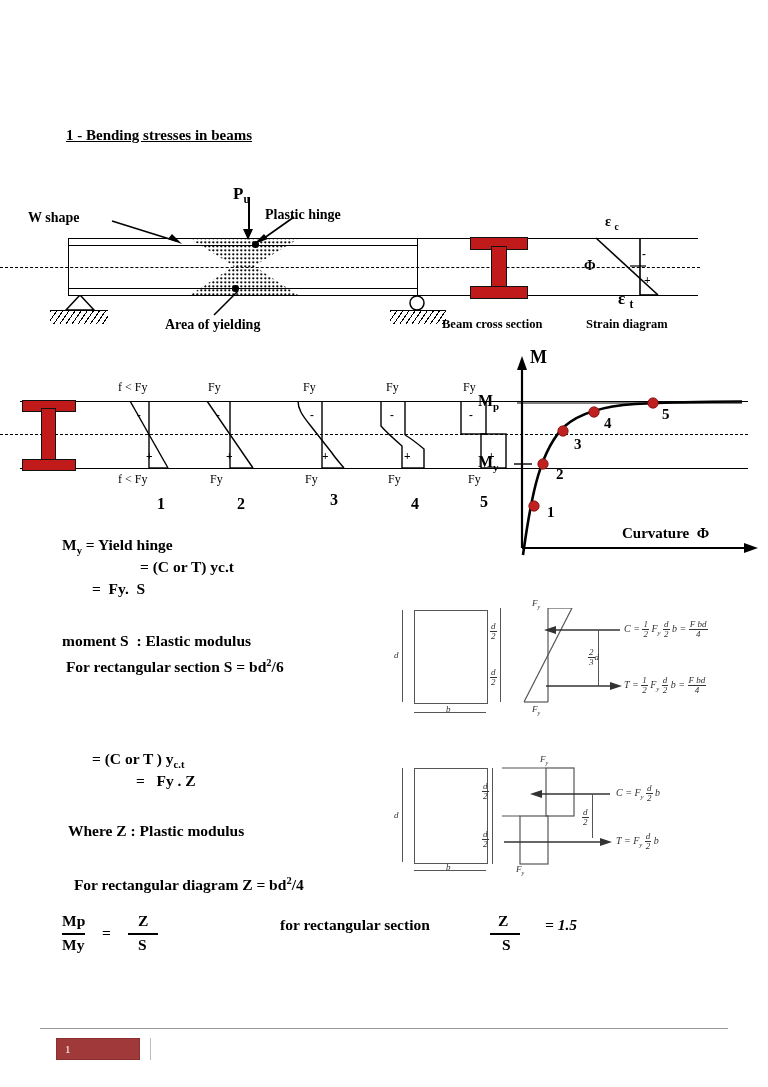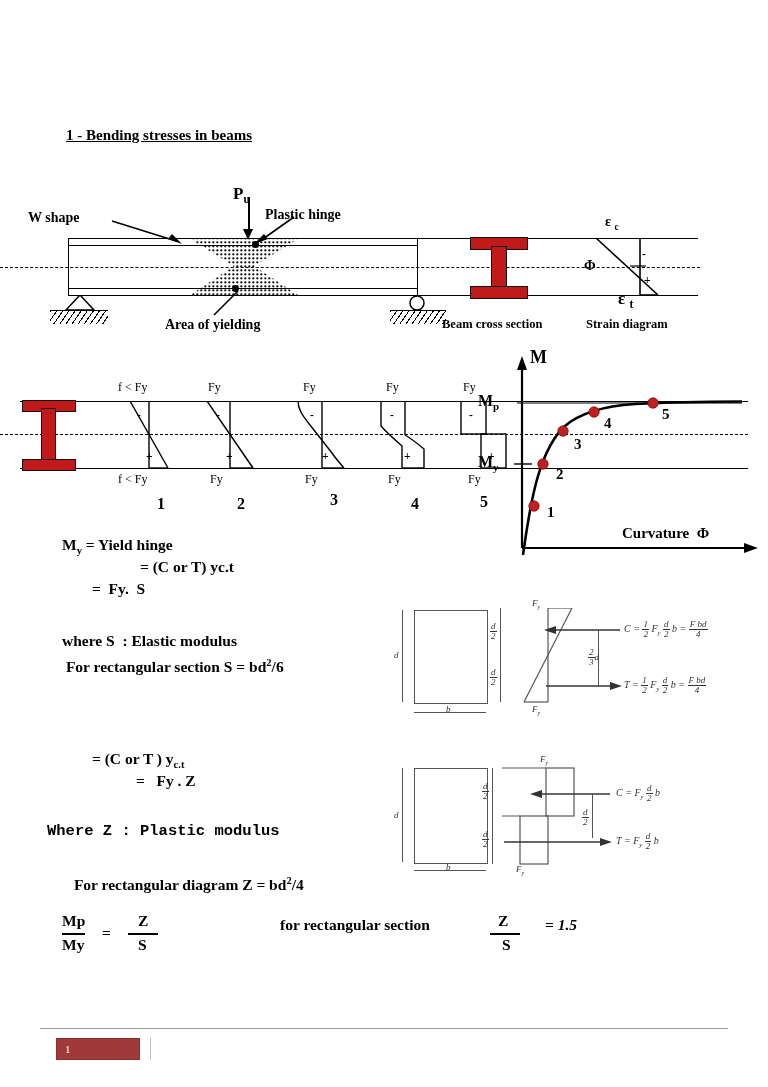--- a/index.html
+++ b/index.html
@@ -257,27 +257,27 @@
     <div class="abs lbl" style="left:134px;top:68px;font-size:15px;">4</div>
     <div class="abs lbl" style="left:192px;top:59px;font-size:15px;">5</div>
 
     <div class="abs lbl" style="left:152px;top:178px;font-size:15px;"><span>Curvature</span>&nbsp;&nbsp;<span>Φ</span></div>
   </div>
 
   <div class="abs eqblock" style="left:62px;top:534px;"><span>M</span><sub>y</sub><span> = Yield hinge</span></div>
   <div class="abs eqblock" style="left:92px;top:556px;margin-left:48px;">= (C or T) yc.t</div>
   <div class="abs eqblock" style="left:92px;top:578px;">=  Fy.  S</div>
 
-  <div class="abs eqblock" style="left:62px;top:630px;">where S  : Elastic modulus</div>
+  <div class="abs eqblock" style="left:62px;top:630px;">moment S  : Elastic modulus</div>
   <div class="abs eqblock" style="left:62px;top:652px;"><span> For rectangular section S = bd</span><sup>2</sup><span>/6</span></div>
 
   <div class="abs eqblock" style="left:92px;top:748px;"><span>= (C or T ) y</span><sub>c.t</sub></div>
   <div class="abs eqblock" style="left:92px;top:770px;margin-left:44px;">=   Fy . Z</div>
 
-  <div class="abs eqblock" style="left:47px;top:820px;font-family:Liberation Mono, monospace;">Where Z : Plastic modulus</div>
+  <div class="abs eqblock" style="left:68px;top:820px;">Where Z : Plastic modulus</div>
   <div class="abs eqblock" style="left:70px;top:870px;"><span> For rectangular diagram Z = bd</span><sup>2</sup><span>/4</span></div>
 
   <div class="abs" style="left:62px;top:910px;">
     <div class="abs eqblock" style="left:0px;top:0px;border-bottom:2px solid #000;padding-bottom:1px;">Mp</div>
     <div class="abs eqblock" style="left:0px;top:24px;">My</div>
     <div class="abs eqblock" style="left:40px;top:12px;">=</div>
     <div class="abs eqblock" style="left:66px;top:0px;border-bottom:2px solid #000;padding:0 10px 1px 10px;">Z</div>
     <div class="abs eqblock" style="left:76px;top:24px;">S</div>
   </div>
 

